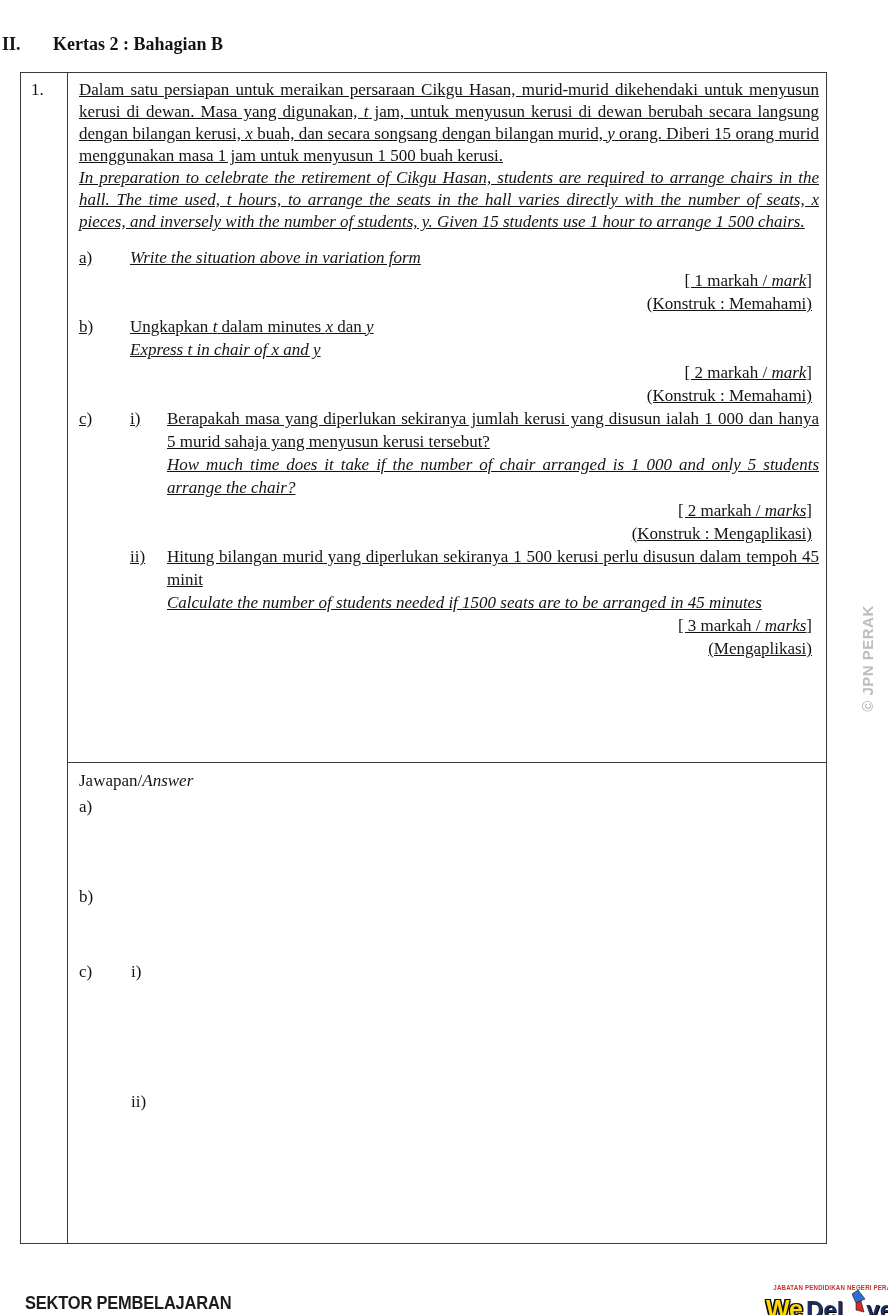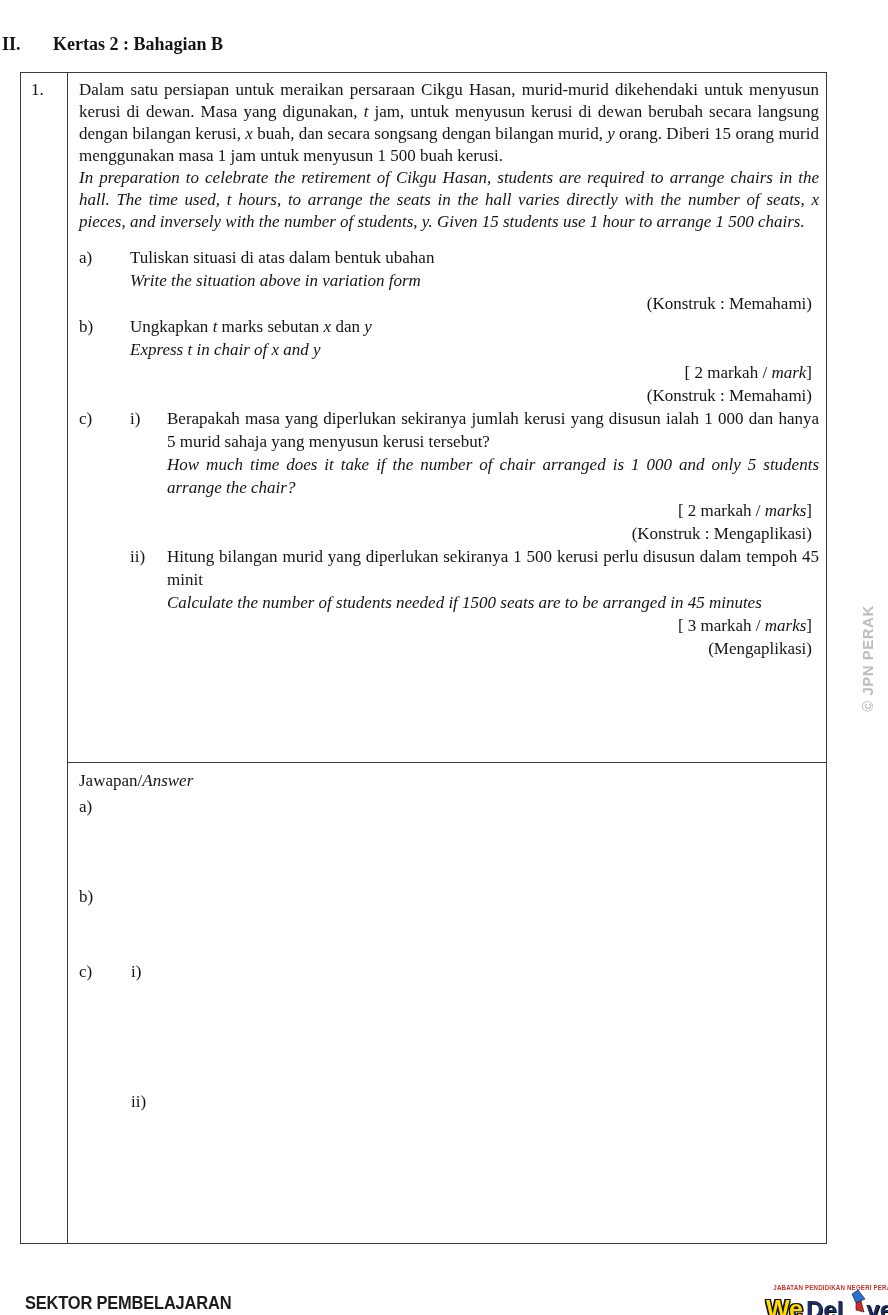--- a/index.html
+++ b/index.html
@@ -15,21 +15,21 @@
   .doc-header .numeral { display:inline-block; width:51px; }
 
   
   .qtable {
     position:absolute; left:20px; top:72px; width:807px; height:1172px;
     border:1.6px solid #3a3a3a; display:flex; box-sizing:border-box;
     background:#fff;
   }
   .col-num { width:47px; flex:none; border-right:1.3px solid #3a3a3a; box-sizing:border-box; }
   .qnum { padding:7px 0 0 10px; font-size:17px; }
-  .col-main { flex:1; min-width:0; display:flex; flex-direction:column; }
+  .col-main { flex:1; min-width:0; display:flex; flex-direction:column;text-decoration:underline; }
 
   .qcell {
     height:690px; flex:none; box-sizing:border-box;
     border-bottom:1.3px solid #3a3a3a;
     padding:6px 7px 0 11px; font-size:17px; line-height:22px;
   }
   .para { margin:0; text-align:justify; }
   .spacer { height:13px; }
 
   .part { display:flex; line-height:23px; }
@@ -103,30 +103,30 @@
     <div class="col-main">
 
       <div class="qcell">
         <p class="para"><span>Dalam satu persiapan untuk meraikan persaraan Cikgu Hasan, murid-murid dikehendaki untuk menyusun kerusi di dewan. Masa yang digunakan, </span><i>t</i><span> jam, untuk menyusun kerusi di dewan berubah secara langsung dengan bilangan kerusi, </span><i>x</i><span> buah, dan secara songsang dengan bilangan murid, </span><i>y</i><span> orang. Diberi 15 orang murid menggunakan masa 1 jam untuk menyusun 1&nbsp;500 buah kerusi.</span></p>
         <p class="para"><i>In preparation to celebrate the retirement of Cikgu Hasan, students are required to arrange chairs in the hall. The time used, t hours, to arrange the seats in the hall varies directly with the number of seats, x pieces, and inversely with the number of students, y. Given 15 students use 1 hour to arrange 1&nbsp;500 chairs.</i></p>
         <div class="spacer"></div>
 
         <div class="part">
           <span class="lab1">a)</span>
           <div class="ptext">
-            <div><span>Tuliskan situasi di atas dalam bentuk ubahan</span></div>
             <div><i>Write the situation above in variation form</i></div>
           </div>
         </div>
+        <div class="marks"><span>[ 1 markah / </span><i>mark</i><span>]</span></div>
         <div class="construct">(Konstruk : Memahami)</div>
 
         <div class="part">
           <span class="lab1">b)</span>
           <div class="ptext">
-            <div><span>Ungkapkan </span><i>t</i><span> marks sebutan </span><i>x</i><span> dan </span><i>y</i></div>
+            <div><span>Ungkapkan </span><i>t</i><span> dalam minutes </span><i>x</i><span> dan </span><i>y</i></div>
             <div><i>Express t in chair of x and y</i></div>
           </div>
         </div>
         <div class="marks"><span>[ 2 markah / </span><i>mark</i><span>]</span></div>
         <div class="construct">(Konstruk : Memahami)</div>
 
         <div class="part">
           <span class="lab1">c)</span>
           <span class="lab2">i)</span>
           <div class="ptext">

